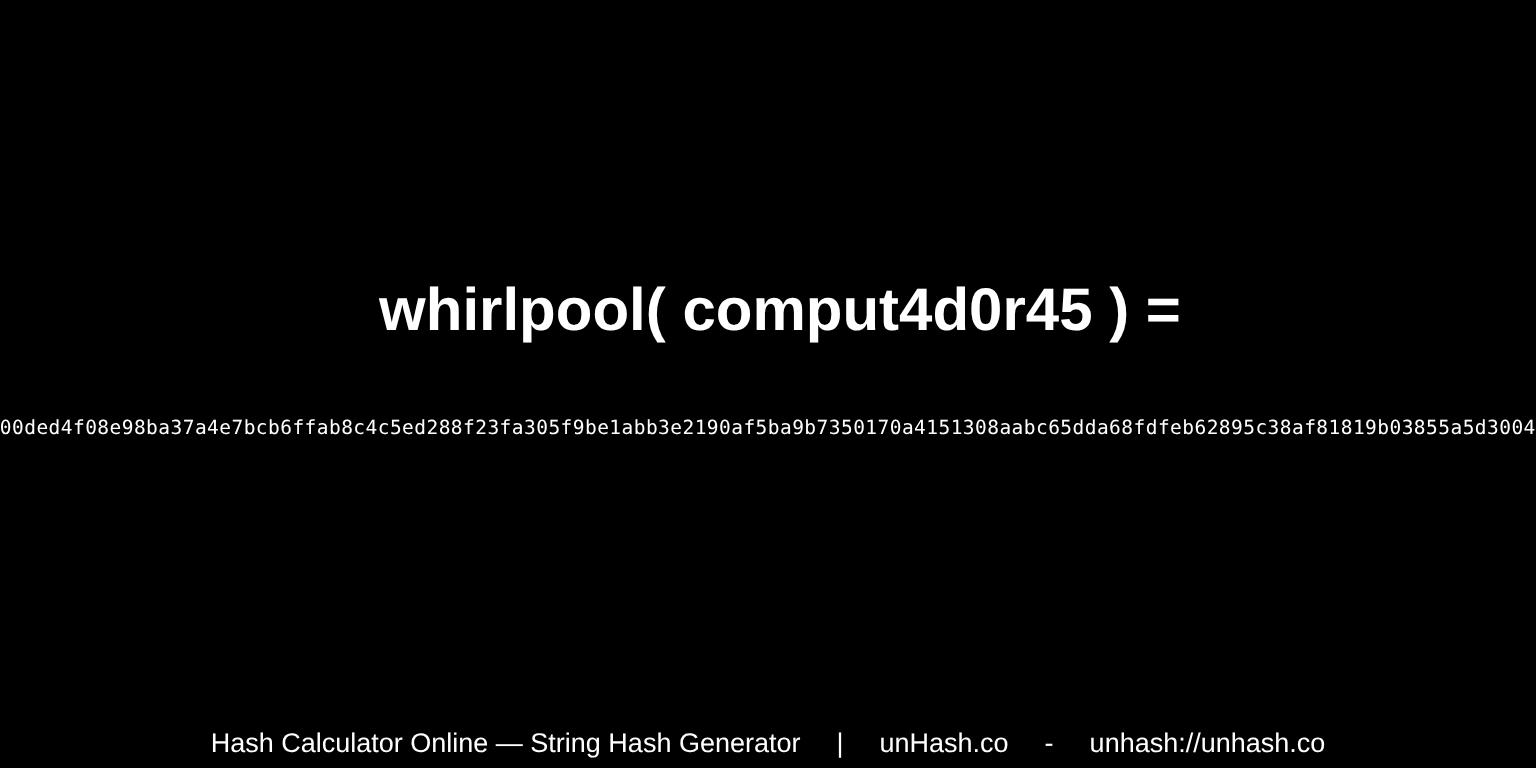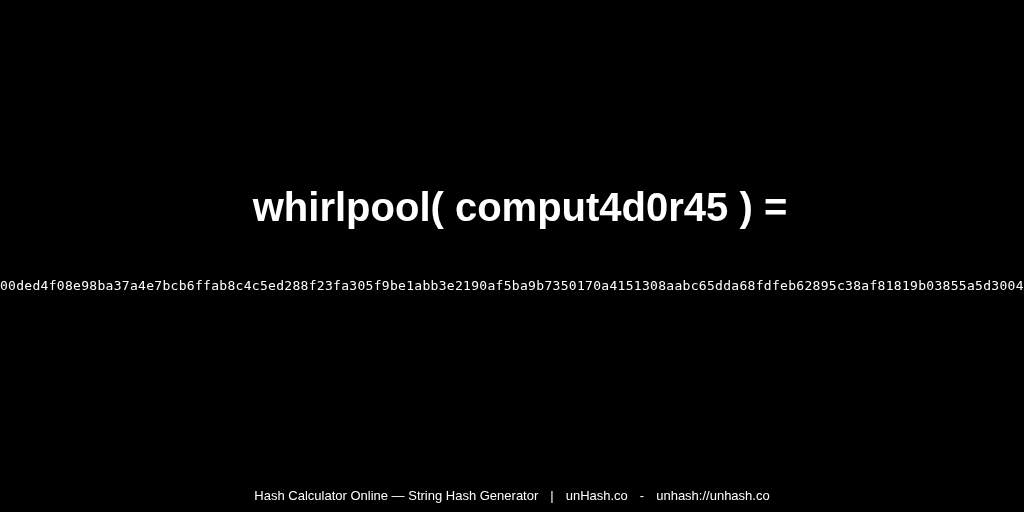--- a/index.html
+++ b/index.html
@@ -34,25 +34,25 @@
     .hash-result {
       color: #ffffff;
       font-size: 13px;
       font-family: monospace;
       text-align: center;
       letter-spacing: 0.3px;
     }
     .footer {
       height: 34px;
       color: #ffffff;
-      font-size: 13px;
+      font-size: 18px;
       display: flex;
       justify-content: center;
       align-items: center;
-      gap: 10px;
+      gap: 22px;
     }
     .footer-separator {
       margin: 0 2px;
     }
   </style>
 </head>
 <body>
 
 <div class="main-content">
   <div class="hash-expression">whirlpool( comput4d0r45 ) =</div>

